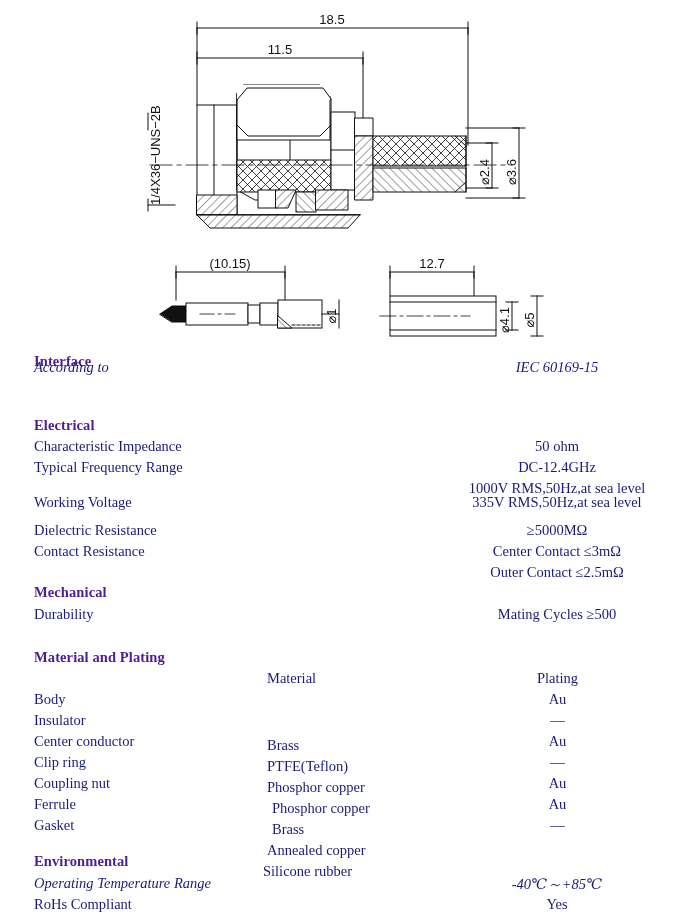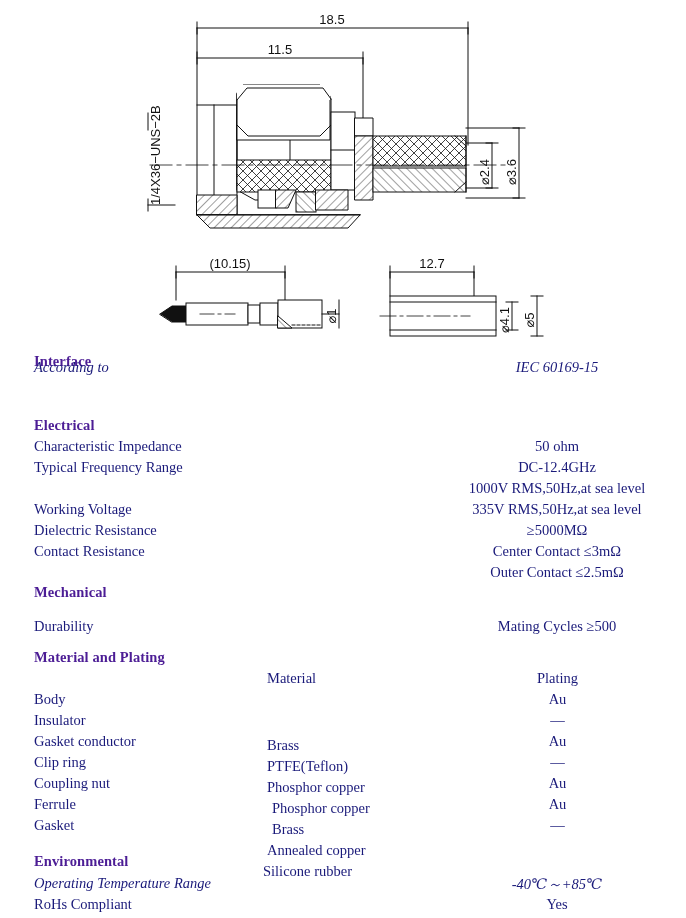--- a/index.html
+++ b/index.html
@@ -207,39 +207,39 @@
       <span class="lbl">Characteristic Impedance</span>
       <span class="val right">50 ohm</span>
     </div>
     <div class="row" style="top:114px;">
       <span class="lbl">Typical Frequency Range</span>
       <span class="val right">DC-12.4GHz</span>
     </div>
     <div class="row" style="top:135px;">
       <span class="val right">1000V RMS,50Hz,at sea level</span>
     </div>
-    <div class="row" style="top:156px;">
+    <div class="row" style="top:149px;">
       <span class="lbl">Working Voltage</span>
       <span class="val right">335V RMS,50Hz,at sea level</span>
     </div>
     <div class="row" style="top:177px;">
       <span class="lbl">Dielectric Resistance</span>
       <span class="val right">≥5000MΩ</span>
     </div>
     <div class="row" style="top:198px;">
       <span class="lbl">Contact Resistance</span>
       <span class="val right">Center Contact ≤3mΩ</span>
     </div>
     <div class="row" style="top:219px;">
       <span class="lbl"></span>
       <span class="val right">Outer Contact ≤2.5mΩ</span>
     </div>
 
     <div class="sec-head" style="top:239px;">Mechanical</div>
-    <div class="row" style="top:273px;">
+    <div class="row" style="top:261px;">
       <span class="lbl">Durability</span>
       <span class="val right">Mating Cycles ≥500</span>
     </div>
 
     <div class="sec-head" style="top:304px;">Material and Plating</div>
 
     <div class="row" style="top:325px;">
       <span class="mat-head hdr-material">Material</span>
       <span class="mat-head hdr-plating">Plating</span>
     </div>
@@ -248,21 +248,21 @@
       <span class="lbl">Body</span>
       <span class="mat-col mcol-material">Brass</span>
       <span class="mat-col mcol-plating">Au</span>
     </div>
     <div class="row" style="top:367px;">
       <span class="lbl">Insulator</span>
       <span class="mat-col mcol-material">PTFE(Teflon)</span>
       <span class="mat-col mcol-plating">—</span>
     </div>
     <div class="row" style="top:388px;">
-      <span class="lbl">Gasket conductor</span>
+      <span class="lbl">Center conductor</span>
       <span class="mat-col mcol-material">Phosphor copper</span>
       <span class="mat-col mcol-plating">Au</span>
     </div>
     <div class="row" style="top:409px;padding-left:44px;">
       <span class="lbl">Clip ring</span>
       <span class="mat-col mcol-material" style="left:272px;">Phosphor copper</span>
       <span class="mat-col mcol-plating">—</span>
     </div>
     <div class="row" style="top:430px;">
       <span class="lbl">Coupling nut</span>

